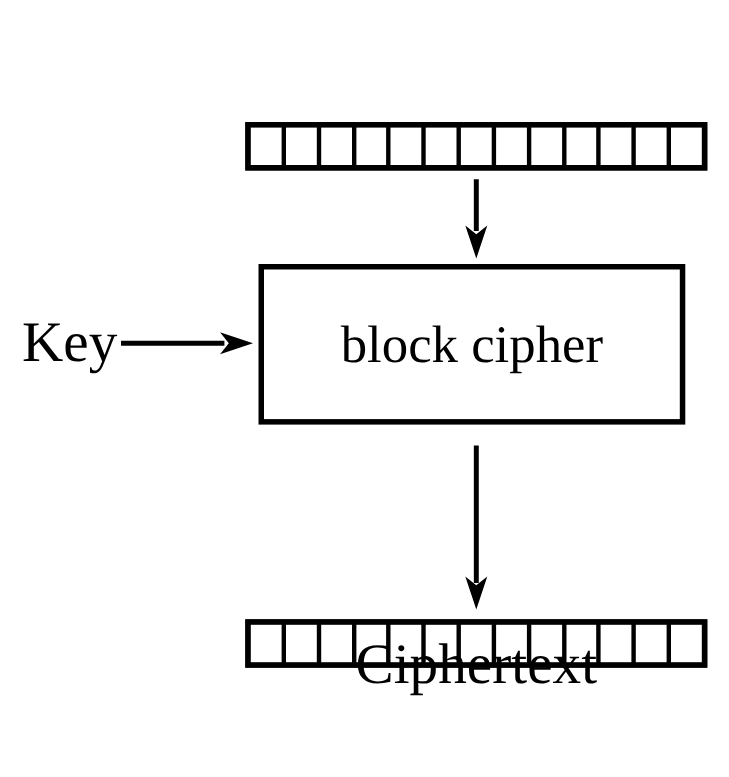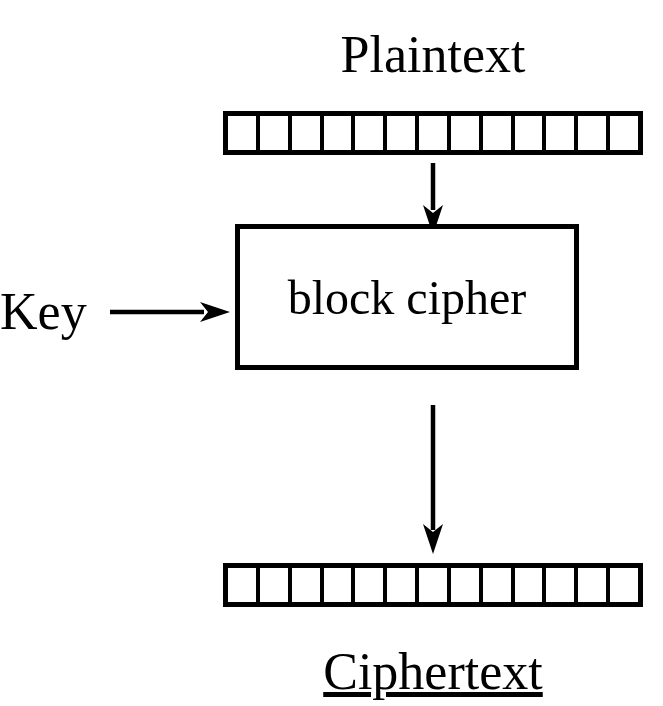--- a/index.html
+++ b/index.html
@@ -36,50 +36,49 @@
     grid-auto-flow:column;
     grid-auto-columns:1fr;
     gap:4px;
   }
   .bar .cell{background:var(--cell);}
   .arrow{position:absolute;color:var(--ink);display:block;}
   .arrow line{stroke:currentColor;stroke-width:4.5;}
   .arrow polygon{fill:currentColor;stroke:none;}
   .cipher-box{
     position:absolute;
-    left:235px;top:224px;
-    width:344px;height:146px;
+    left:235px;top:240px;
+    width:388px;height:146px;
     border:5px solid var(--ink);
     background:var(--bg);
     display:flex;
     flex-direction:column;
     align-items:center;
     justify-content:center;
   }
   .cipher-box .line{
     font-size:48px;
     line-height:57px;
     white-space:nowrap;
     color:var(--ink);
   }
   #plaintext-label{left:433px;top:29px;}
-  #ciphertext-label{left:433px;top:646px;text-decoration:underline;}
-  #key-label{left:0;top:286px;}
+  #ciphertext-label{left:433px;top:579px;}
+  #key-label{left:20px;top:286px;}
   #top-bar{top:111px;}
   #bottom-bar{top:563px;}
   #arrow-top{left:413px;top:160px;}
   #arrow-bottom{left:413px;top:402px;}
   #arrow-key{left:106px;top:292px;}
 </style>
 </head>
 <body>
 
 <div class="canvas">
 
-  <div class="label centered" id="plaintext-label">Plaintext</div>
 
   <div class="bar" id="top-bar">
       <div class="cell"></div>
       <div class="cell"></div>
       <div class="cell"></div>
       <div class="cell"></div>
       <div class="cell"></div>
       <div class="cell"></div>
       <div class="cell"></div>
       <div class="cell"></div>

